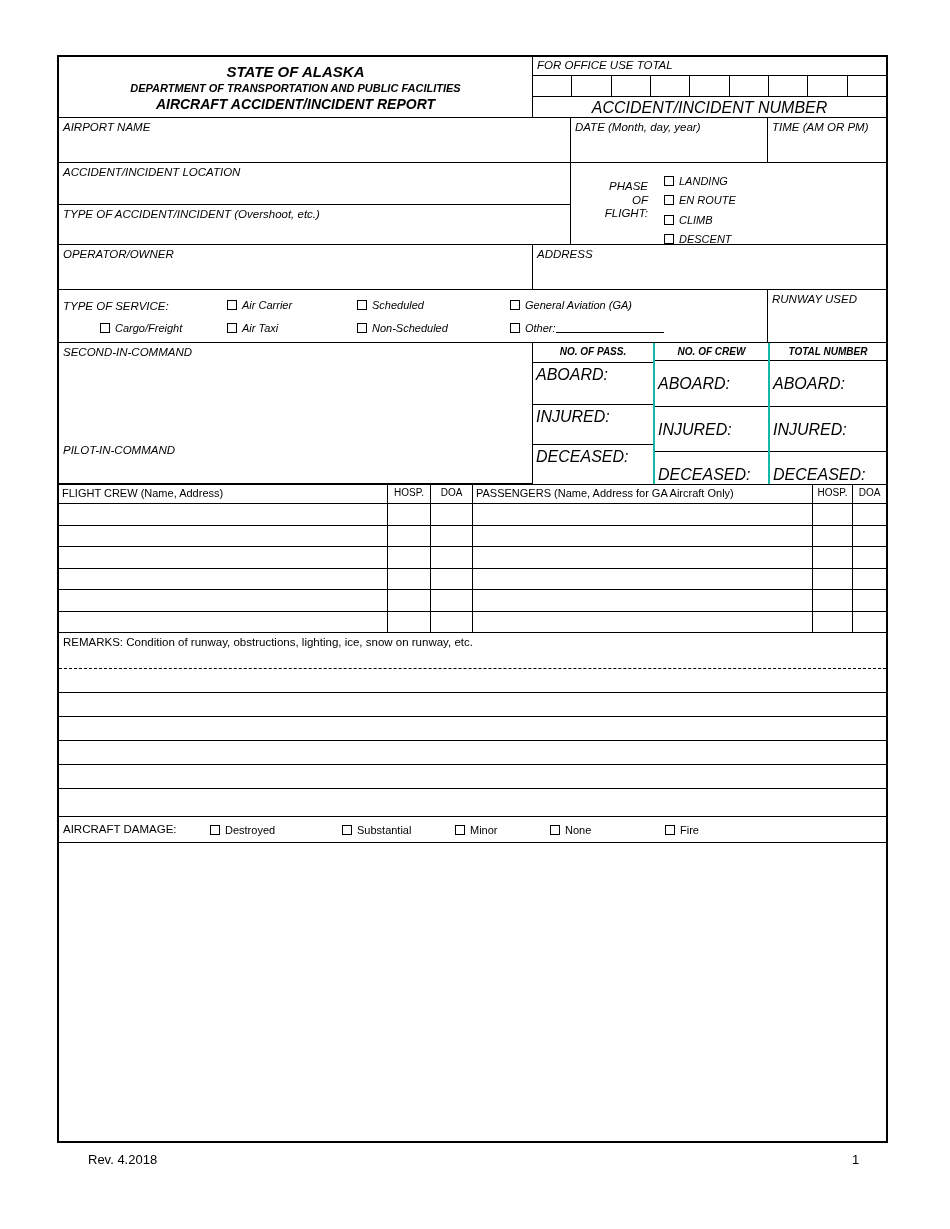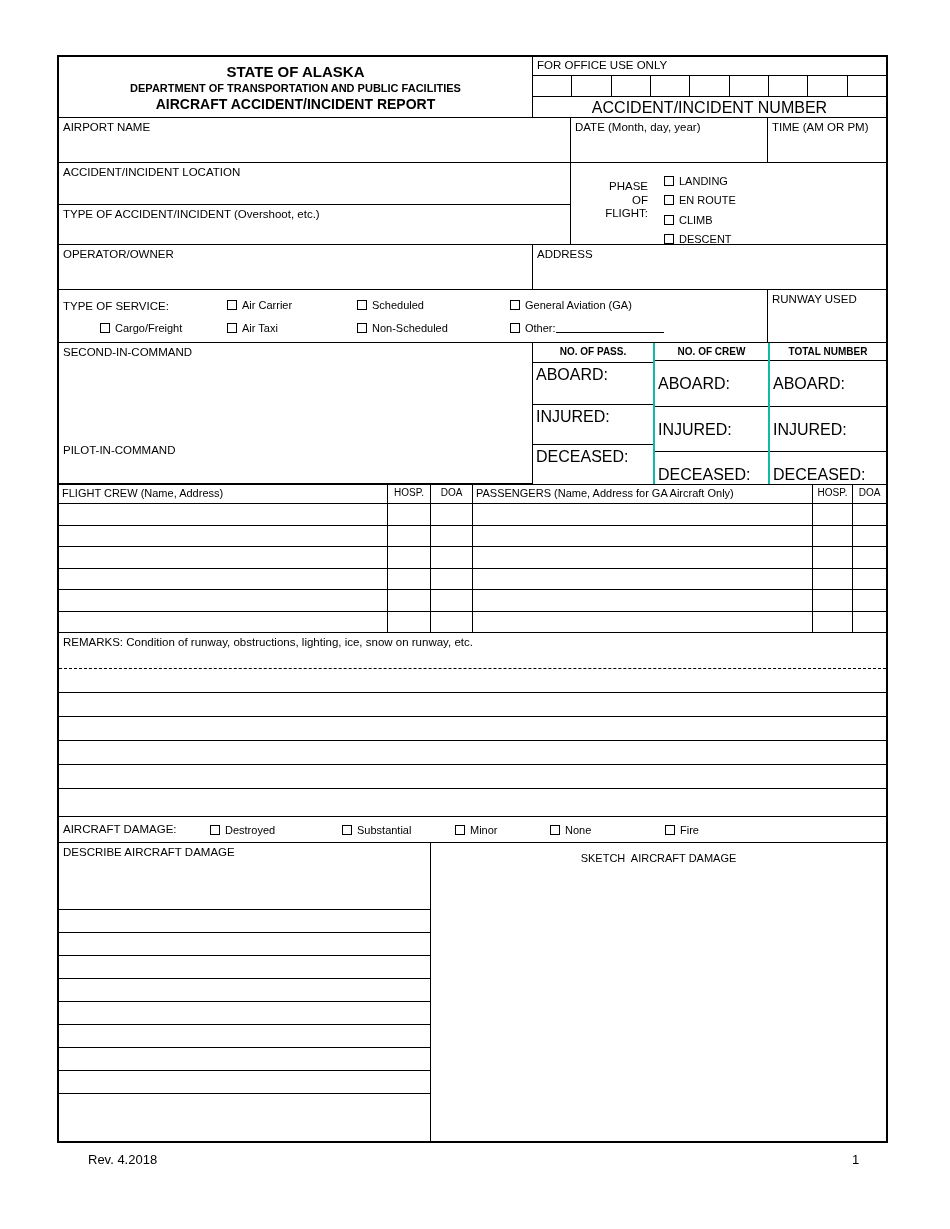--- a/index.html
+++ b/index.html
@@ -2,21 +2,21 @@
 <html><head>
 <meta charset="utf-8">
 <style>
   * { margin:0; padding:0; box-sizing:border-box; }
   html,body { background:#fff; }
   body { width:950px; height:1229px; font-family:"Liberation Sans","DejaVu Sans",sans-serif; color:#000; position:relative; }
   .page { position:relative; width:950px; height:1229px; background:#fff; }
   .form { position:absolute; left:57px; top:55px; width:831px; height:1088px; border:2px solid #000; display:flex; flex-direction:column; background:#fff; }
   .row { display:flex; border-bottom:1px solid #000; position:relative; flex:none; }
   .row.last { border-bottom:none; flex:1; }
-  .cell { position:relative; }
+  .cell { position:relative;font-style:italic; }
   .cell + .cell { border-left:1px solid #000; }
   .col { display:flex; flex-direction:column; }
   .lbl { font-size:11.5px; padding:3px 4px 0 4px; display:block; line-height:13px; }
 
   
   .title-block { width:473px; text-align:center; padding-top:5px; }
   .t1 { font-size:15px; font-weight:bold; line-height:19px; }
   .t2 { font-size:11px; font-weight:bold; line-height:15px; }
   .t3 { font-size:14px; font-weight:bold; line-height:17px; }
   .office-block { flex:1; display:flex; flex-direction:column; }
@@ -87,21 +87,21 @@
 <div class="page">
   <div class="form">
 
     <div class="row" style="height:61px">
       <div class="cell title-block">
         <div class="t1">STATE OF ALASKA</div>
         <div class="t2">DEPARTMENT OF TRANSPORTATION AND PUBLIC FACILITIES</div>
         <div class="t3">AIRCRAFT ACCIDENT/INCIDENT REPORT</div>
       </div>
       <div class="cell office-block">
-        <div class="office-label">FOR OFFICE USE ONLY</div>
+        <div class="office-label">FOR OFFICE USE TOTAL</div>
         <div class="office-boxes">
           <div class="office-box"></div>
           <div class="office-box"></div>
           <div class="office-box"></div>
           <div class="office-box"></div>
           <div class="office-box"></div>
           <div class="office-box"></div>
           <div class="office-box"></div>
           <div class="office-box"></div>
           <div class="office-box"></div>
@@ -343,38 +343,18 @@
       <div class="cbitem dmg-item" style="left:491px">
           <span class="cb"></span>
           <span>None</span>
         </div>
       <div class="cbitem dmg-item" style="left:606px">
           <span class="cb"></span>
           <span>Fire</span>
         </div>
     </div>
 
-    <div class="row last">
-      <div class="cell describe-col">
-        <div class="describe-label">
-          <span class="lbl">DESCRIBE AIRCRAFT DAMAGE</span>
-        </div>
-        <div class="dline"></div>
-        <div class="dline"></div>
-        <div class="dline"></div>
-        <div class="dline"></div>
-        <div class="dline"></div>
-        <div class="dline"></div>
-        <div class="dline"></div>
-        <div class="dline"></div>
-        <div class="dline"></div>
-        <div class="dfill"></div>
-      </div>
-      <div class="cell sketch-col">
-        <div class="sketch-label">SKETCH  AIRCRAFT DAMAGE</div>
-      </div>
-    </div>
 
   </div>
 
   <div class="footer-rev">Rev. 4.2018</div>
   <div class="footer-page">1</div>
 </div>
 
 </body></html>

